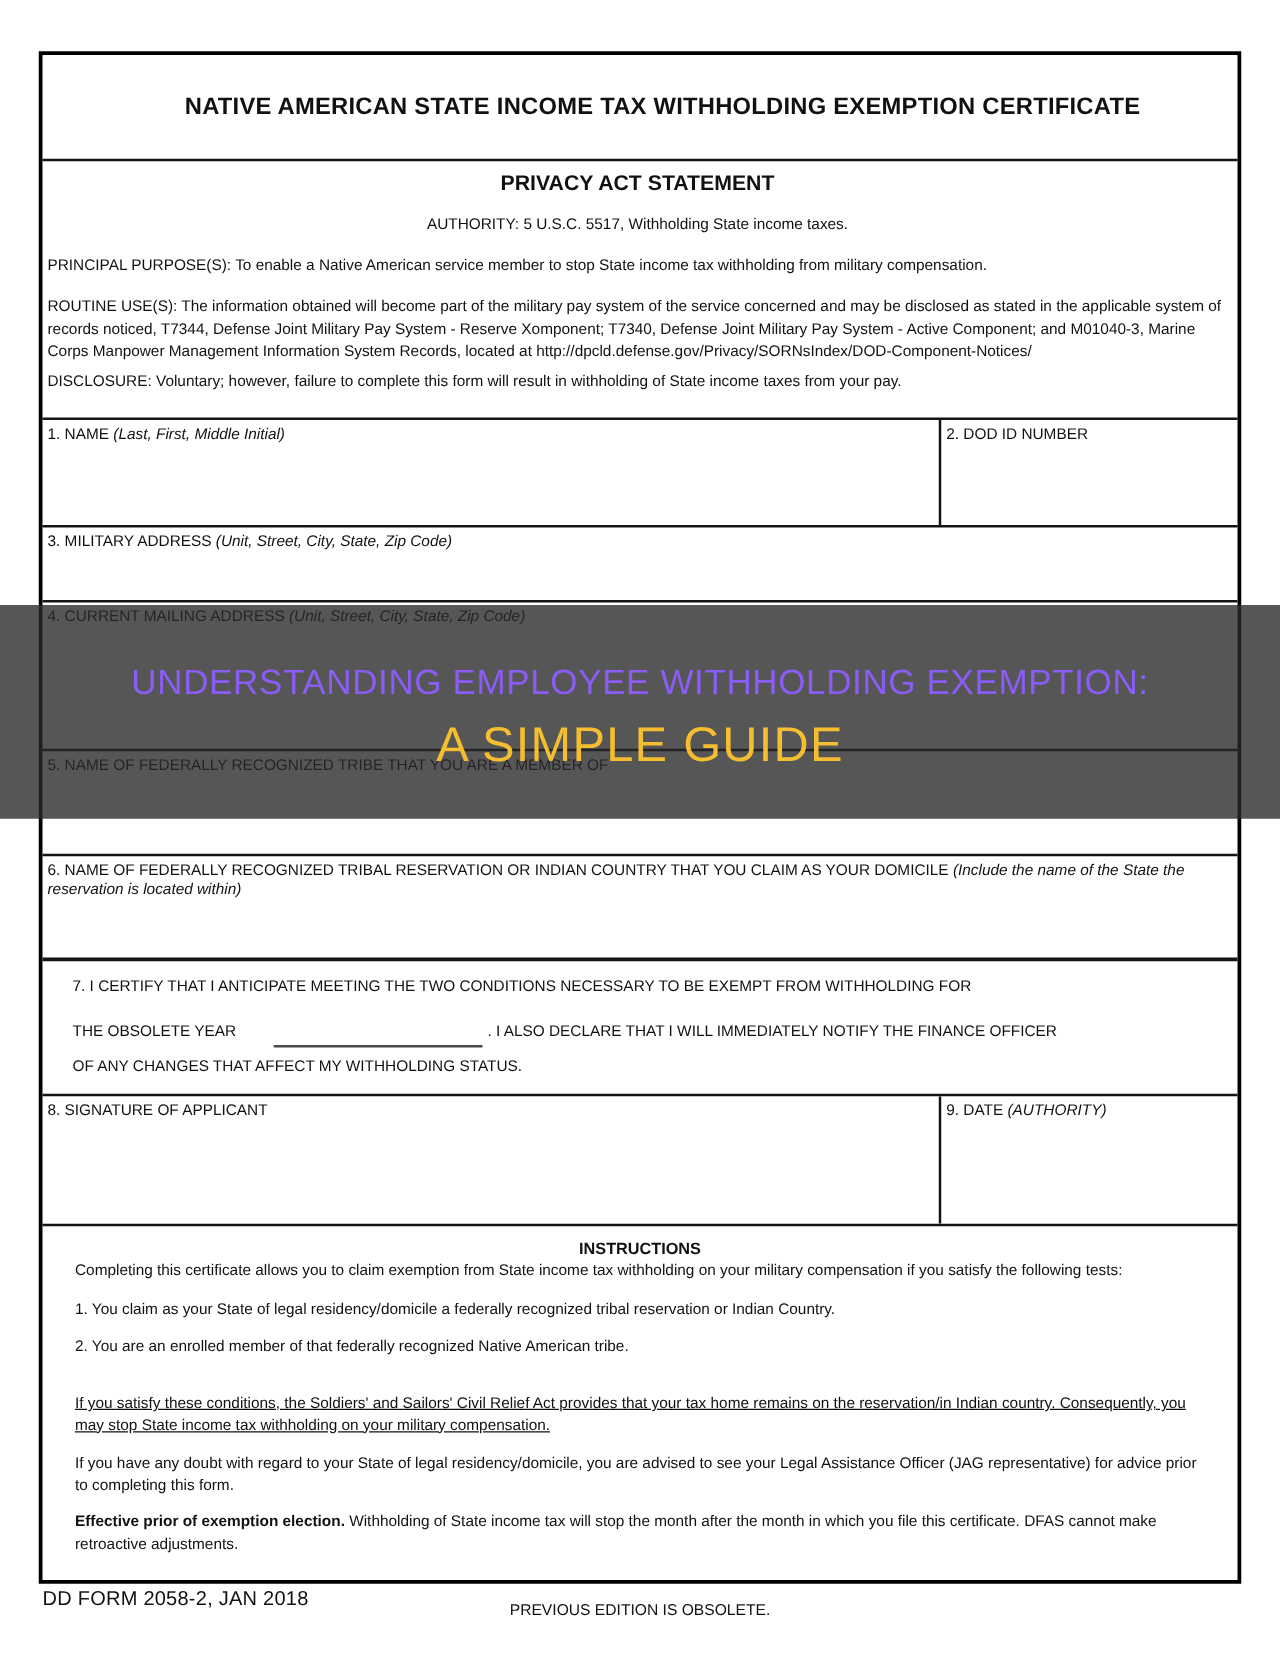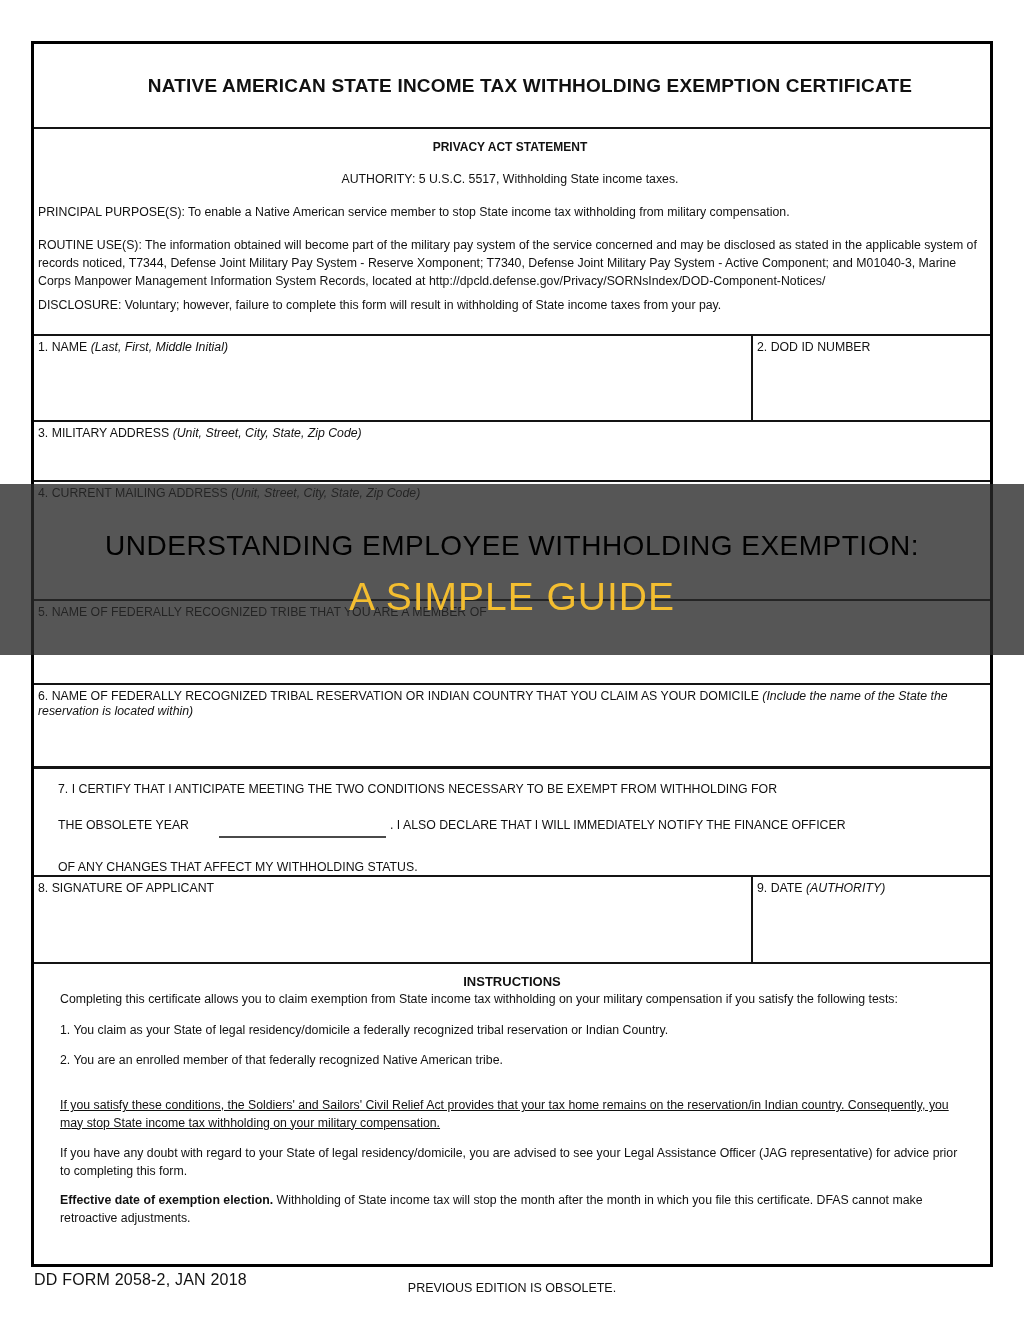--- a/index.html
+++ b/index.html
@@ -18,45 +18,45 @@
     background:#fff;
   }
   .sec { position:relative; overflow:hidden; }
   .bt { border-top:2px solid #141414; }
   .bt-heavy { border-top:3px solid #141414; }
 
   .sec-title { height:83px; display:flex; align-items:center; justify-content:center;padding-left:36px; }
   .form-title { font-size:19px; font-weight:bold; letter-spacing:0.2px; text-align:center; }
 
   .sec-privacy { height:207px; padding:0 8px 0 4px; font-size:12.3px; line-height:18px; }
-  .pa-heading { text-align:center; font-weight:bold; font-size:12px; margin-top:9px; }
+  .pa-heading { text-align:center; font-weight:bold; font-size:17px; margin-top:9px; }
   .pa-p1 { margin-top:14px;text-align:center; }
   .pa-p2 { margin-top:15px; }
   .pa-p3 { margin-top:15px; }
   .pa-p4 { margin-top:6px; }
 
   .row-split { display:flex; }
   .sec-row12 { height:86px; }
   .sec-row3  { height:60px; }
   .sec-row4  { height:119px; }
   .sec-row5  { height:84px; }
   .sec-row6  { height:83px; }
   .sec-row7  { height:109px; }
-  .sec-row89 { height:87px; }
+  .sec-row89 { height:104px; }
   .cell-left  { width:719px; border-right:2px solid #141414; position:relative; }
   .cell-right { flex:1; position:relative; }
   .flabel { display:block; padding:4px 10px 0 4px; font-size:12.3px; line-height:15px; }
   .hint { font-style:italic; }
   .input-area { position:absolute; left:0; top:22px; right:0; bottom:0; }
 
   .sec-row7 { font-size:12.3px; }
   .cert-line { padding-left:24px; padding-right:14px; line-height:15px; }
   .cert-l1 { margin-top:13px; }
   .cert-l2 { margin-top:21px; }
-  .cert-l3 { margin-top:22px; }
+  .cert-l3 { margin-top:8px; }
   .blank-line {
     display:inline-block; width:167px; height:16px;
     border-bottom:2px solid #4a4a4a;
     margin-left:30px; margin-right:4px; vertical-align:-9px;
   }
 
   .sec-instr { height:279px; font-size:12.3px; line-height:17.5px; }
   .instr-heading { text-align:center; font-weight:bold; font-size:13px; margin-top:9px; }
   .instr-p { padding-left:26px; padding-right:22px; }
   .ip1 { margin-top:0; }
@@ -152,26 +152,26 @@
       </div>
     </div>
 
     <div class="sec sec-instr bt">
       <div class="instr-heading">INSTRUCTIONS</div>
       <p class="instr-p ip1">Completing this certificate allows you to claim exemption from State income tax withholding on your military compensation if you satisfy the following tests:</p>
       <p class="instr-p ip2">1. You claim as your State of legal residency/domicile a federally recognized tribal reservation or Indian Country.</p>
       <p class="instr-p ip3">2. You are an enrolled member of that federally recognized Native American tribe.</p>
       <p class="instr-p ip4">If you satisfy these conditions, the Soldiers' and Sailors' Civil Relief Act provides that your tax home remains on the reservation/in Indian country. Consequently, you may stop State income tax withholding on your military compensation.</p>
       <p class="instr-p ip5">If you have any doubt with regard to your State of legal residency/domicile, you are advised to see your Legal Assistance Officer (JAG representative) for advice prior to completing this form.</p>
-      <p class="instr-p ip6"><span class="bold-lead">Effective date of exemption election.</span><span> Withholding of State income tax will stop the month after the month in which you file this certificate. DFAS cannot make retroactive adjustments.</span></p>
+      <p class="instr-p ip6"><span class="bold-lead">Effective prior of exemption election.</span><span> Withholding of State income tax will stop the month after the month in which you file this certificate. DFAS cannot make retroactive adjustments.</span></p>
     </div>
 
   </div>
 
   <div class="footer-form-number">DD FORM 2058-2, JAN 2018</div>
   <div class="footer-obsolete">PREVIOUS EDITION IS OBSOLETE.</div>
 
   <div class="overlay" style="background: rgba(40, 40, 40, 0.79);">
-    <div class="overlay-title" style="color: #000000;">UNDERSTANDING EMPLOYEE WITHHOLDING EXEMPTION:</div>
+    <div class="overlay-title" style="color: #8b5cf6;">UNDERSTANDING EMPLOYEE WITHHOLDING EXEMPTION:</div>
     <div class="overlay-subtitle" style="color: rgb(244, 190, 48);">A SIMPLE GUIDE</div>
   </div>
 
 </div>
 
 </body></html>

